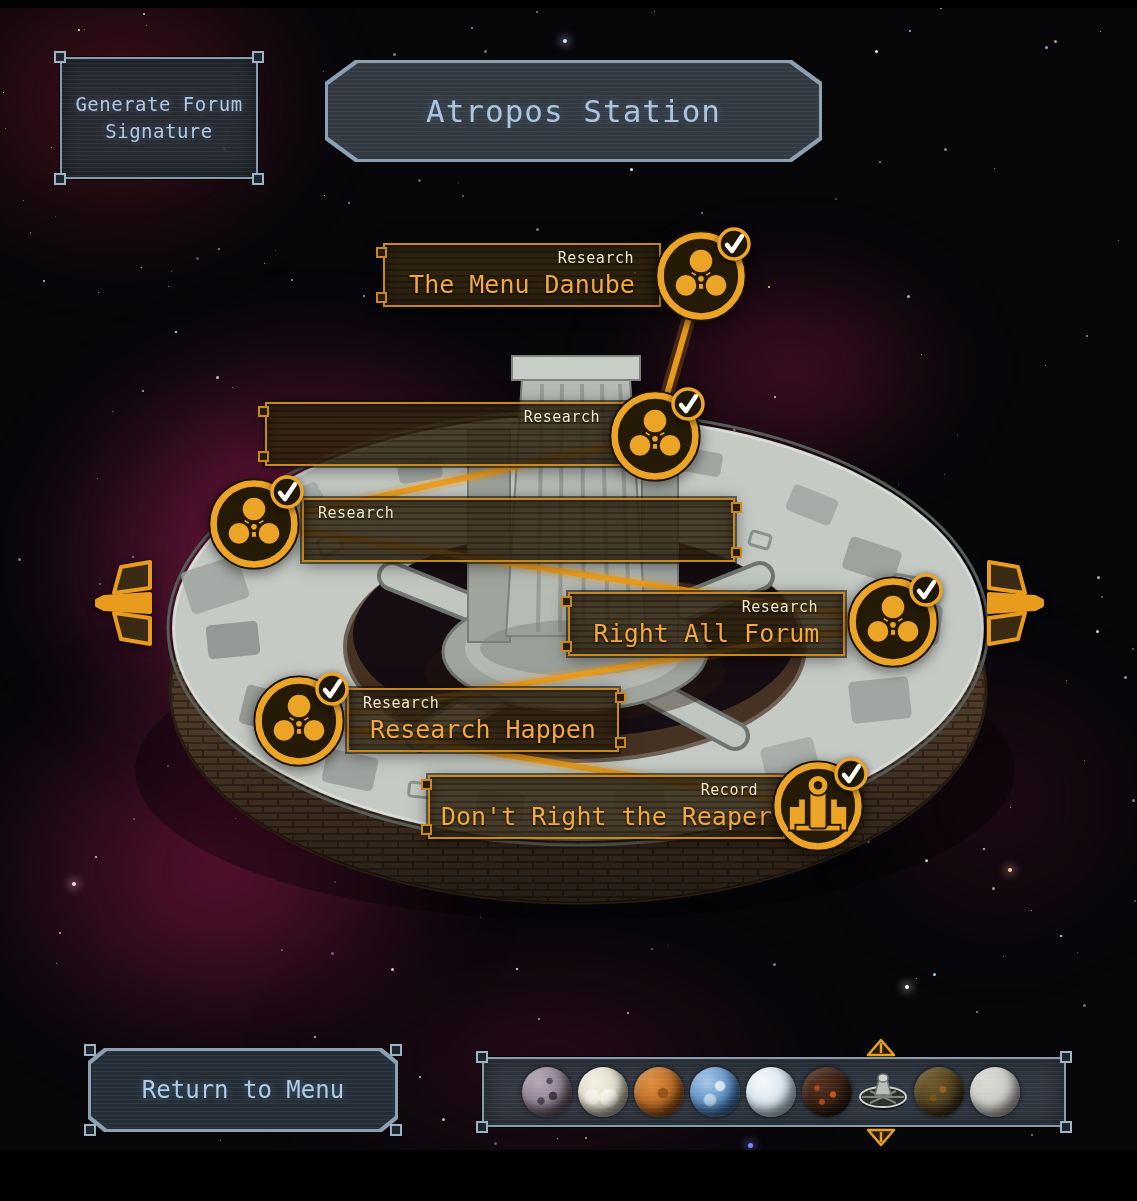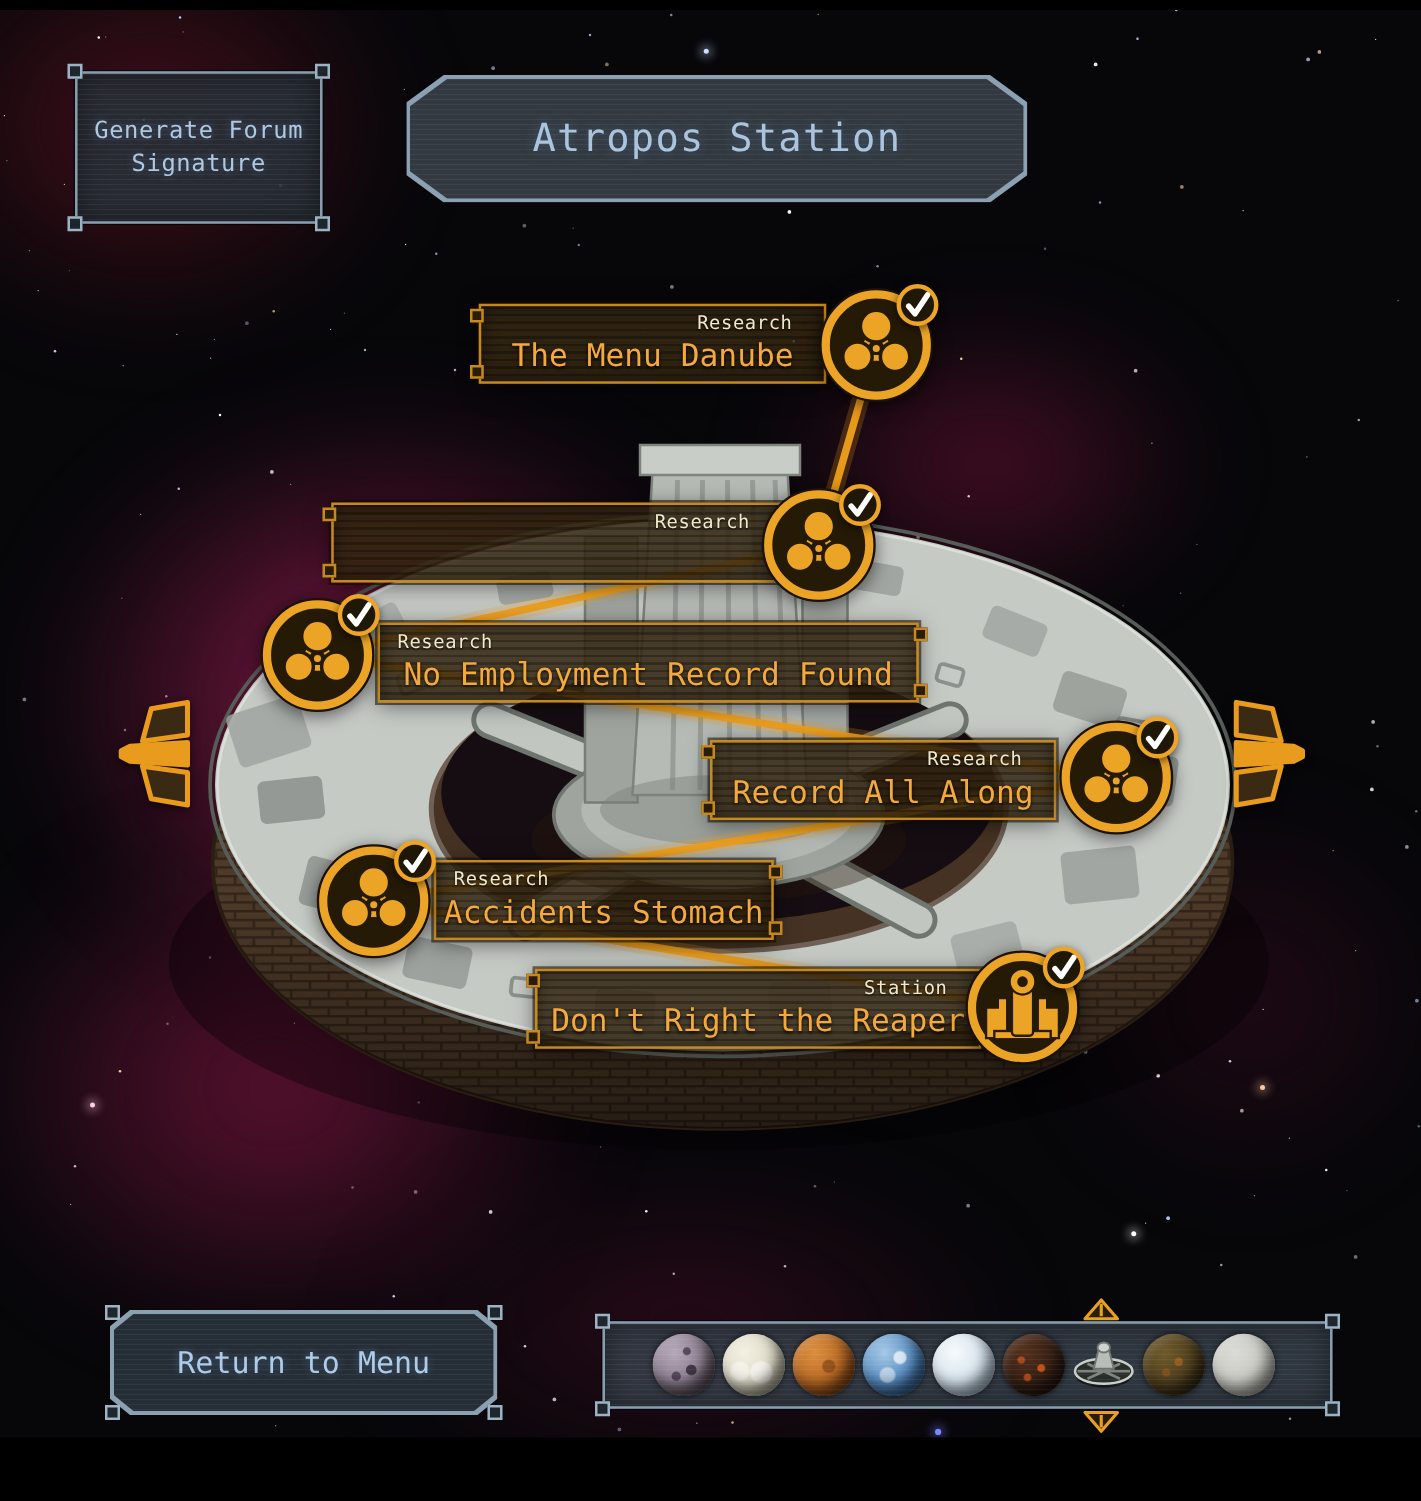--- a/index.html
+++ b/index.html
@@ -450,83 +450,82 @@
         <span class="check" style="left: 405px; top: -16px;"><svg viewBox="-18 -18 36 36" width="36" height="36">
             <circle r="15" fill="#201806" stroke="#eda427" stroke-width="3.5"></circle>
             <path d="M-7,1 L-2,7 L8,-8" stroke="#ffffff" stroke-width="4.5" fill="none" stroke-linecap="round" stroke-linejoin="round"></path>
           </svg></span>
       </div>
       <div class="mission side-left" style="left: 302px; top: 498px; width: 433px; height: 64px;">
         <div class="plate">
           <span class="tab t"></span>
           <span class="tab b"></span>
           <span class="m-cat">Research</span>
-          <span class="m-title">No Employment Record Found</span>
         </div>
         <span class="medal" style="left: -95px; top: -21px;"><svg viewBox="-50 -50 100 100" width="94" height="94">
             <circle r="47" fill="none" stroke="#1a1206" stroke-width="3"></circle>
             <circle r="43" fill="#241a06" stroke="#eca427" stroke-width="7"></circle>
             <path d="M0,-15 L16,11 L-16,11 Z" fill="none" stroke="#eca427" stroke-width="5"></path>
             <circle cx="0" cy="-16" r="13.5" fill="#eca427" stroke="#241a06" stroke-width="3"></circle>
             <circle cx="-16" cy="10" r="12.5" fill="#eca427" stroke="#241a06" stroke-width="3"></circle>
             <circle cx="16" cy="10" r="12.5" fill="#eca427" stroke="#241a06" stroke-width="3"></circle>
             <circle cx="0" cy="3" r="3" fill="#eca427"></circle>
           </svg></span>
         <span class="check" style="left: -33px; top: -24px;"><svg viewBox="-18 -18 36 36" width="36" height="36">
             <circle r="15" fill="#201806" stroke="#eda427" stroke-width="3.5"></circle>
             <path d="M-7,1 L-2,7 L8,-8" stroke="#ffffff" stroke-width="4.5" fill="none" stroke-linecap="round" stroke-linejoin="round"></path>
           </svg></span>
       </div>
       <div class="mission side-right" style="left: 568px; top: 592px; width: 277px; height: 64px;">
         <div class="plate">
           <span class="tab t"></span>
           <span class="tab b"></span>
           <span class="m-cat">Research</span>
-          <span class="m-title">Record All Along</span>
+          <span class="m-title">Right All Forum</span>
         </div>
         <span class="medal" style="left: 278px; top: -17px;"><svg viewBox="-50 -50 100 100" width="94" height="94">
             <circle r="47" fill="none" stroke="#1a1206" stroke-width="3"></circle>
             <circle r="43" fill="#241a06" stroke="#eca427" stroke-width="7"></circle>
             <path d="M0,-15 L16,11 L-16,11 Z" fill="none" stroke="#eca427" stroke-width="5"></path>
             <circle cx="0" cy="-16" r="13.5" fill="#eca427" stroke="#241a06" stroke-width="3"></circle>
             <circle cx="-16" cy="10" r="12.5" fill="#eca427" stroke="#241a06" stroke-width="3"></circle>
             <circle cx="16" cy="10" r="12.5" fill="#eca427" stroke="#241a06" stroke-width="3"></circle>
             <circle cx="0" cy="3" r="3" fill="#eca427"></circle>
           </svg></span>
         <span class="check" style="left: 340px; top: -20px;"><svg viewBox="-18 -18 36 36" width="36" height="36">
             <circle r="15" fill="#201806" stroke="#eda427" stroke-width="3.5"></circle>
             <path d="M-7,1 L-2,7 L8,-8" stroke="#ffffff" stroke-width="4.5" fill="none" stroke-linecap="round" stroke-linejoin="round"></path>
           </svg></span>
       </div>
       <div class="mission side-left" style="left: 347px; top: 688px; width: 272px; height: 64px;">
         <div class="plate">
           <span class="tab t"></span>
           <span class="tab b"></span>
           <span class="m-cat">Research</span>
-          <span class="m-title">Accidents Stomach</span>
+          <span class="m-title">Research Happen</span>
         </div>
         <span class="medal" style="left: -95px; top: -14px;"><svg viewBox="-50 -50 100 100" width="94" height="94">
             <circle r="47" fill="none" stroke="#1a1206" stroke-width="3"></circle>
             <circle r="43" fill="#241a06" stroke="#eca427" stroke-width="7"></circle>
             <path d="M0,-15 L16,11 L-16,11 Z" fill="none" stroke="#eca427" stroke-width="5"></path>
             <circle cx="0" cy="-16" r="13.5" fill="#eca427" stroke="#241a06" stroke-width="3"></circle>
             <circle cx="-16" cy="10" r="12.5" fill="#eca427" stroke="#241a06" stroke-width="3"></circle>
             <circle cx="16" cy="10" r="12.5" fill="#eca427" stroke="#241a06" stroke-width="3"></circle>
             <circle cx="0" cy="3" r="3" fill="#eca427"></circle>
           </svg></span>
         <span class="check" style="left: -33px; top: -17px;"><svg viewBox="-18 -18 36 36" width="36" height="36">
             <circle r="15" fill="#201806" stroke="#eda427" stroke-width="3.5"></circle>
             <path d="M-7,1 L-2,7 L8,-8" stroke="#ffffff" stroke-width="4.5" fill="none" stroke-linecap="round" stroke-linejoin="round"></path>
           </svg></span>
       </div>
       <div class="mission side-right" style="left: 428px; top: 775px; width: 357px; height: 64px;">
         <div class="plate">
           <span class="tab t"></span>
           <span class="tab b"></span>
-          <span class="m-cat">Station</span>
+          <span class="m-cat">Record</span>
           <span class="m-title">Don't Right the Reaper</span>
         </div>
         <span class="medal" style="left: 343px; top: -16px;"><svg viewBox="-50 -50 100 100" width="94" height="94">
             <circle r="47" fill="none" stroke="#1a1206" stroke-width="3"></circle>
             <circle r="43" fill="#241a06" stroke="#eca427" stroke-width="7"></circle>
             <g fill="#eca427" stroke="#241a06" stroke-width="2">
               <path d="M-31,0 L-21,0 L-21,-8 L-13,-8 L-13,26 L-31,26 Z"></path>
               <path d="M31,0 L21,0 L21,-8 L13,-8 L13,26 L31,26 Z"></path>
               <rect x="-24" y="20" width="48" height="7"></rect>
               <rect x="-9" y="-16" width="18" height="40" rx="3"></rect>

